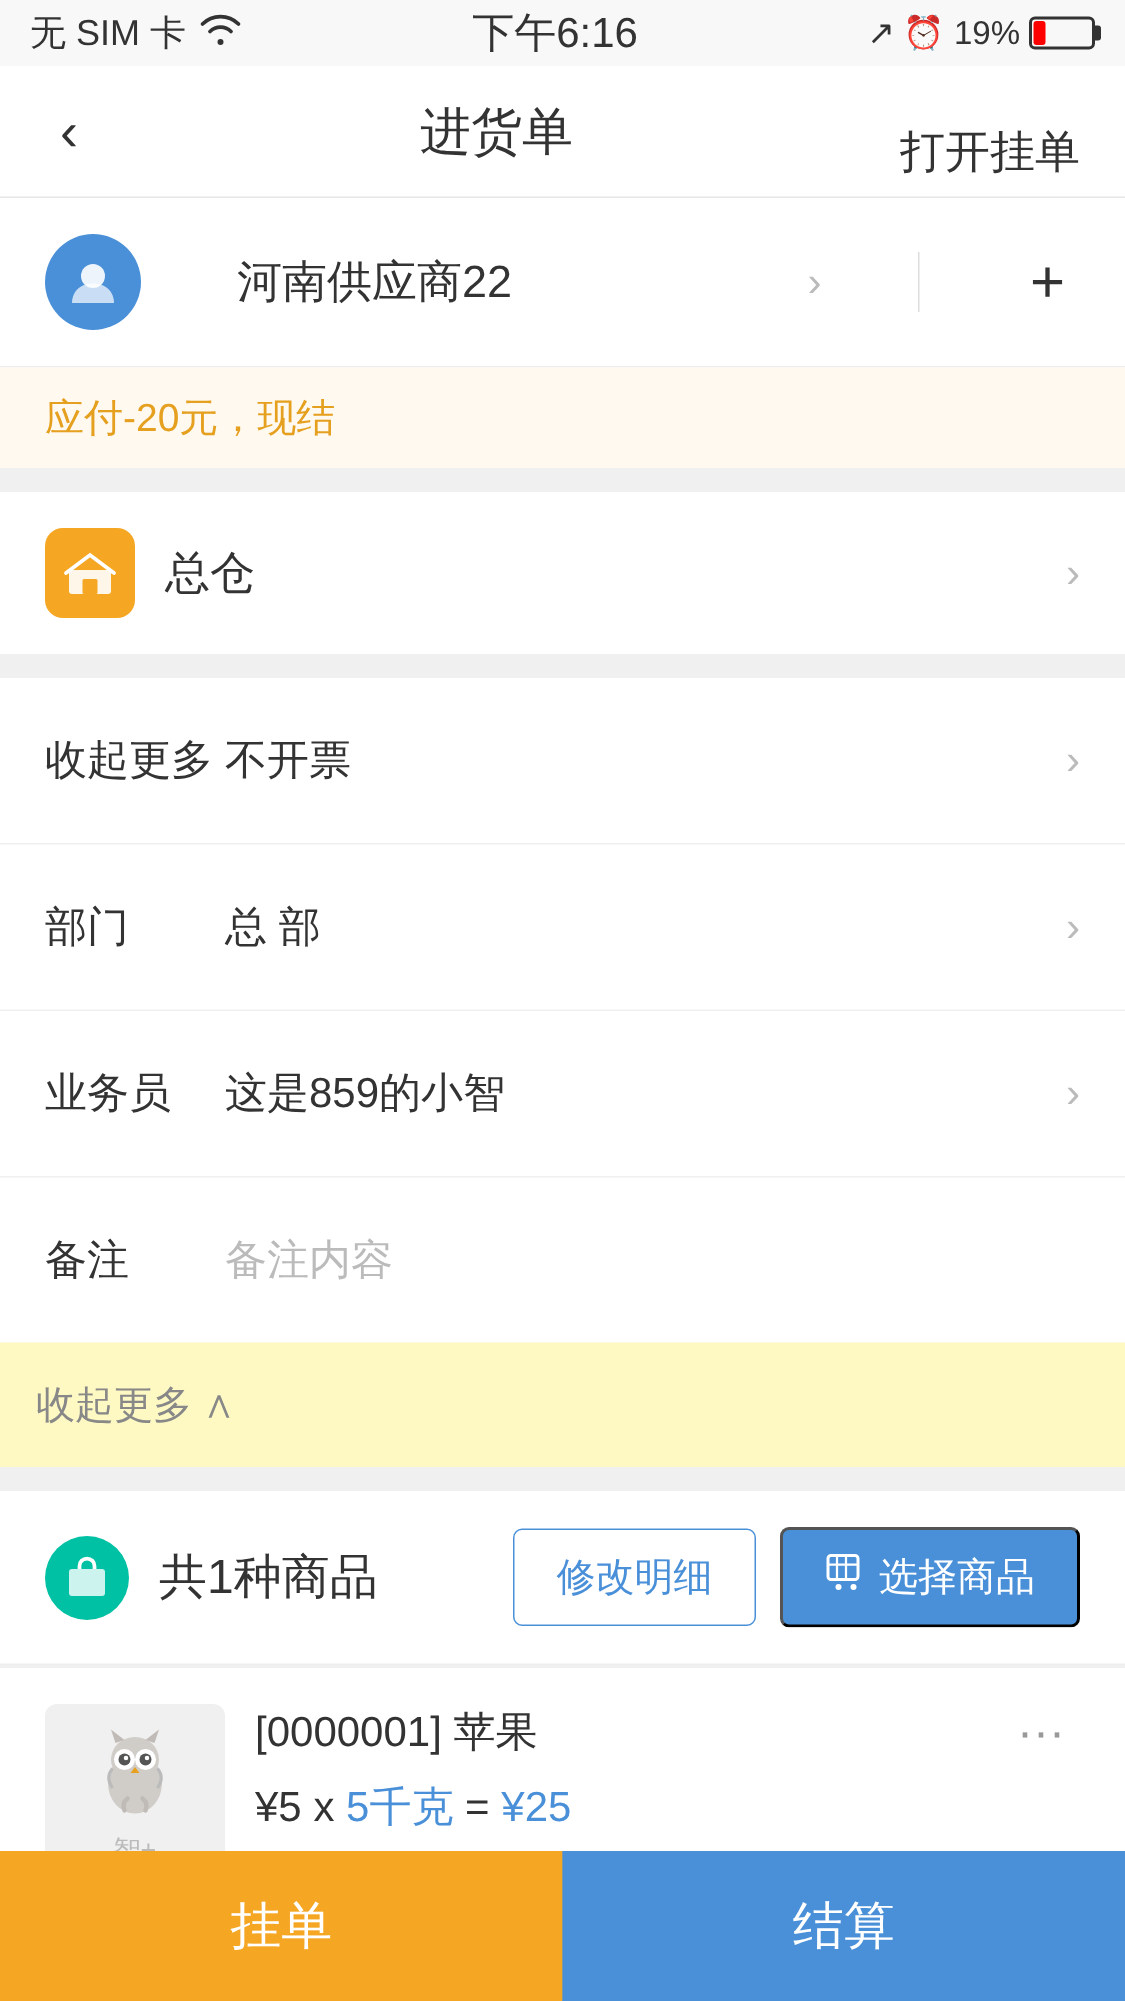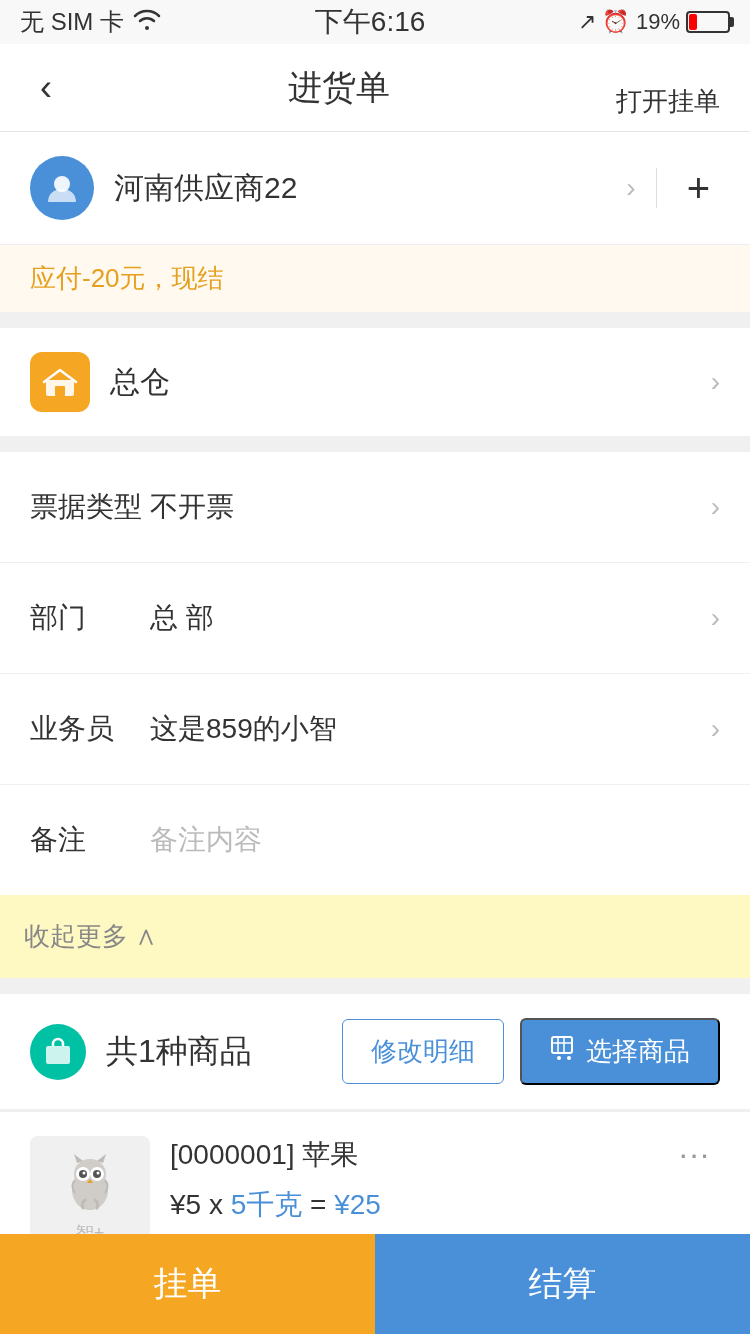--- a/index.html
+++ b/index.html
@@ -68,21 +68,21 @@
       color: #333;
       cursor: pointer;
       padding: 10px;
     }
     .nav-title {
       font-size: 34px;
       font-weight: 400;
       color: #333;
     }
     .nav-action {
-      font-size: 26px;
+      font-size: 30px;
       color: #333;
       cursor: pointer;
       margin-top: 28px;
     }
 
     
     .content {
       width: 750px;
       background: #f0f0f0;
     }
@@ -92,20 +92,21 @@
       background: #fff;
       margin-bottom: 16px;
     }
 
     
     .supplier-row {
       display: flex;
       align-items: center;
       padding: 24px 30px;
       border-bottom: 1px solid #eee;
+      gap: 44px;
     }
     .supplier-avatar {
       width: 64px; height: 64px;
       border-radius: 50%;
       background: #4a90d9;
       display: flex; align-items: center; justify-content: center;
       color: #fff;
       font-size: 32px;
       margin-right: 20px;
       flex-shrink: 0;
@@ -390,21 +391,21 @@
         <path d="M2 18L18 6l16 12" stroke="#fff" stroke-width="2.5" fill="none" stroke-linecap="round"></path>
         <rect x="13" y="22" width="10" height="10" rx="1" fill="#f5a623"></rect>
       </svg>
     </div>
     <span class="warehouse-name">总仓</span>
     <span class="chevron">›</span>
   </div>
 
   <div class="form-section">
     <div class="form-row">
-      <span class="form-label">票据类型</span>
+      <span class="form-label">收起更多</span>
       <span class="form-value">不开票</span>
       <span class="chevron">›</span>
     </div>
     <div class="form-row">
       <span class="form-label">部门</span>
       <span class="form-value">总 部</span>
       <span class="chevron">›</span>
     </div>
     <div class="form-row">
       <span class="form-label">业务员</span>

